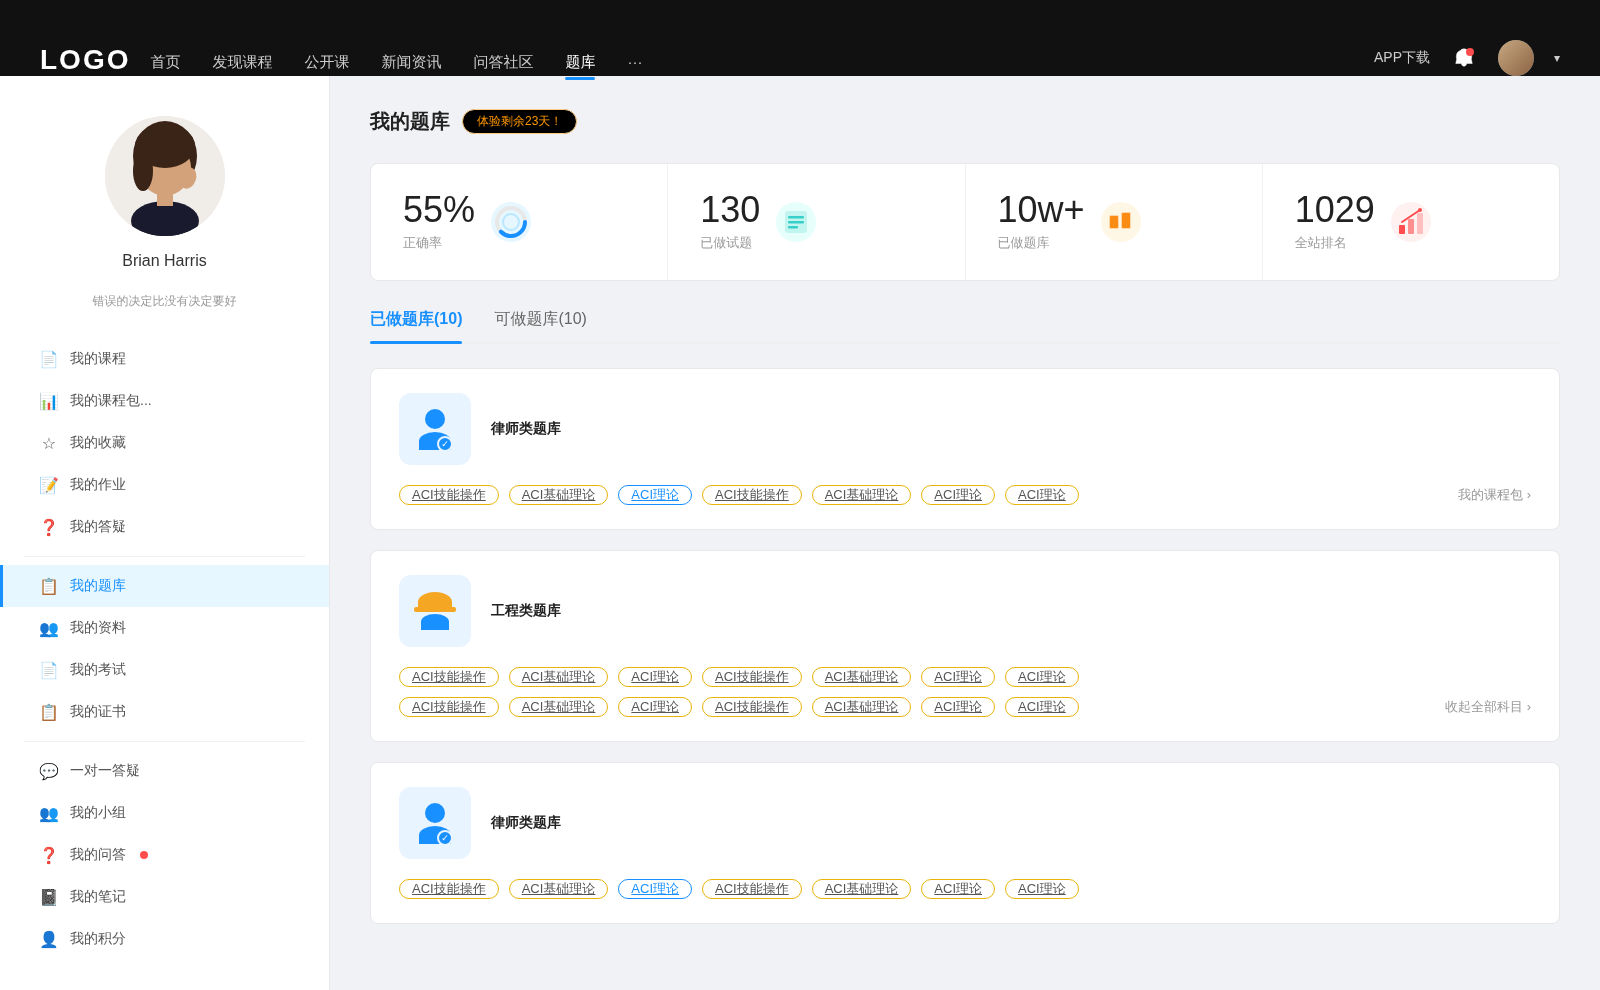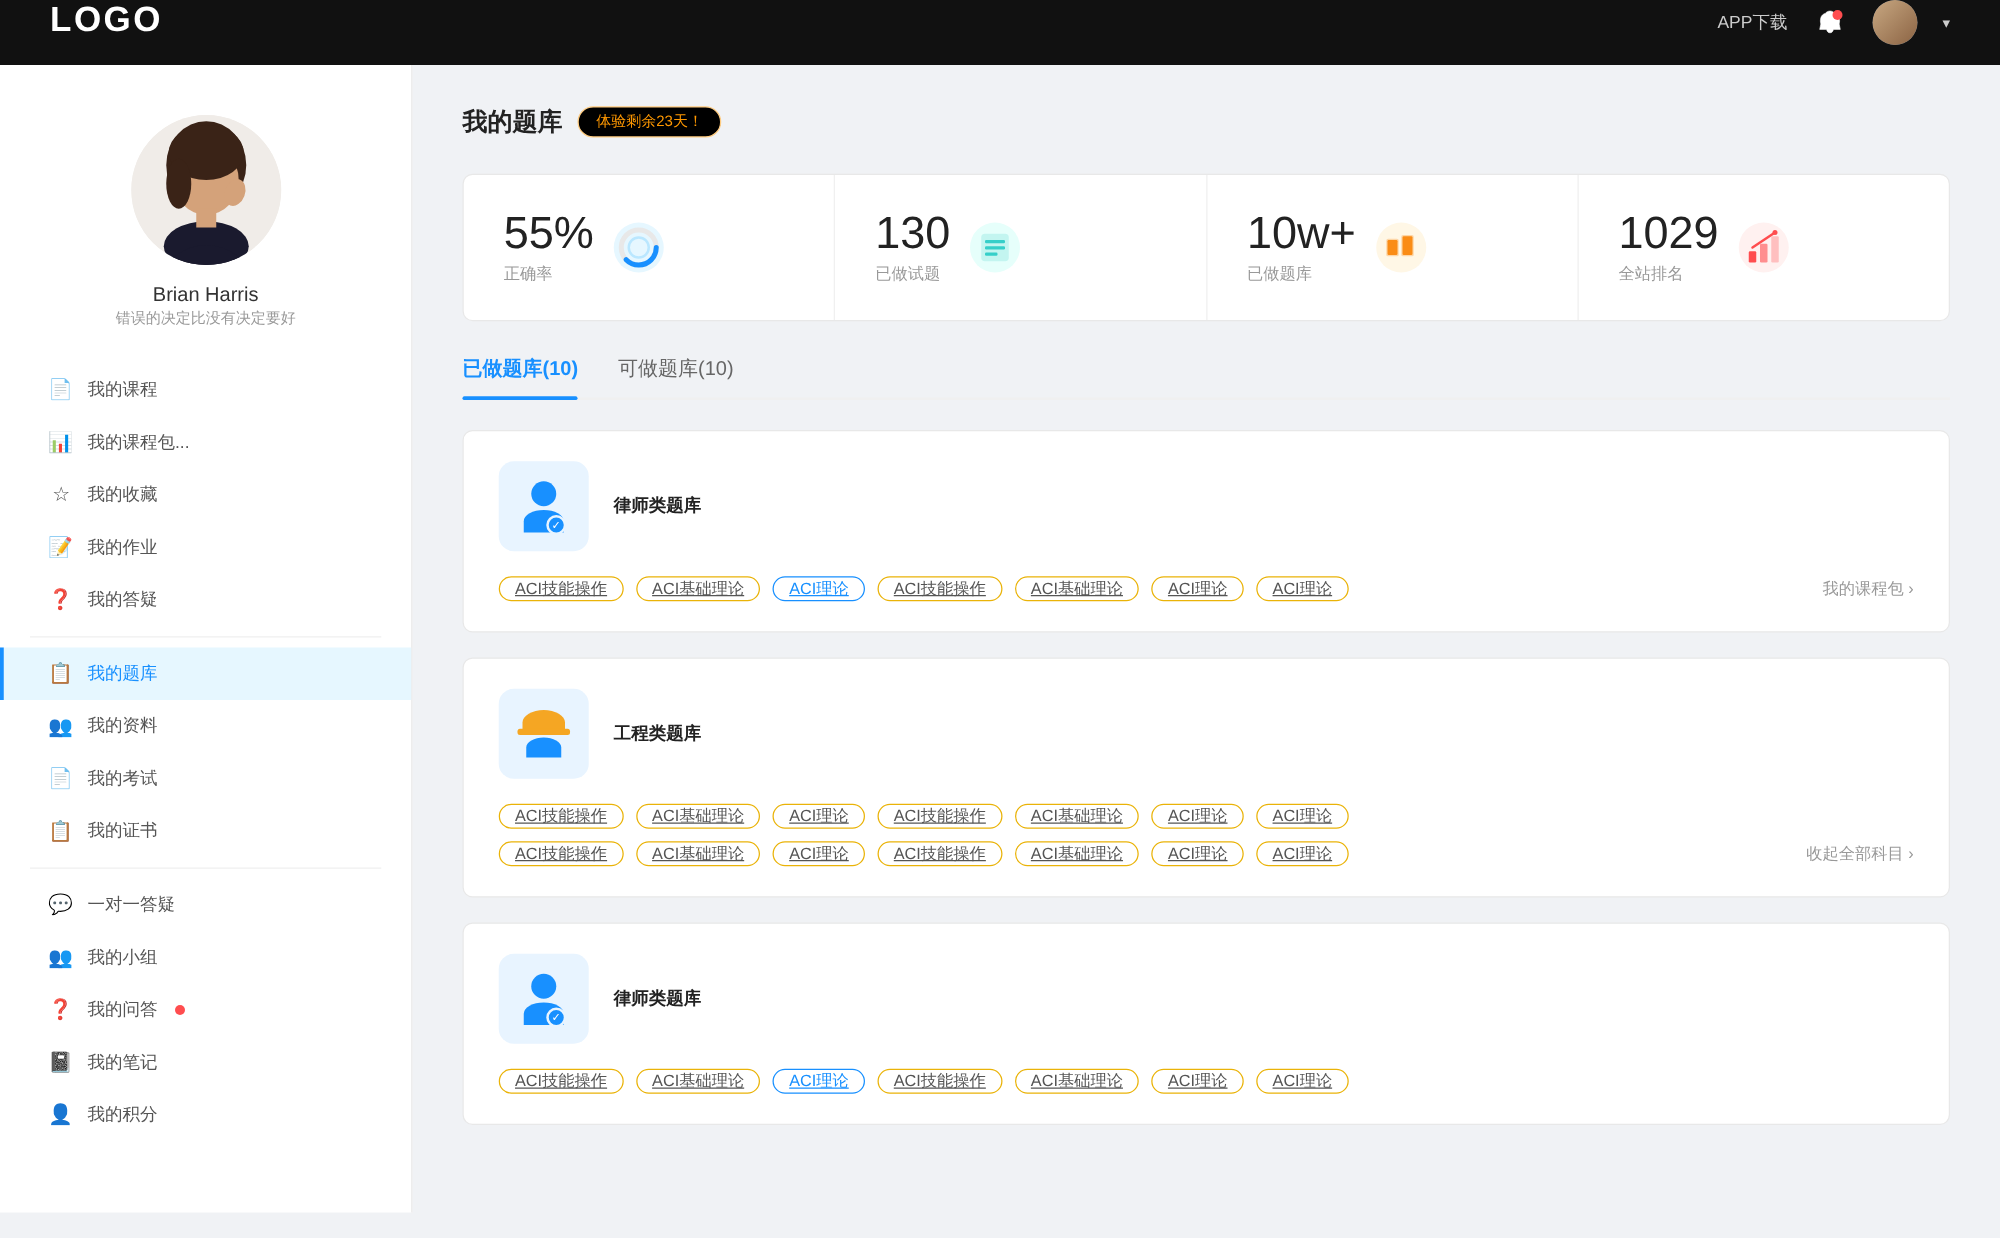--- a/index.html
+++ b/index.html
@@ -1,23 +1,23 @@
 <!DOCTYPE html>
 <html><head>
   <meta charset="utf-8">
   <style>
     * { margin: 0; padding: 0; box-sizing: border-box; }
     body { font-family: -apple-system, BlinkMacSystemFont, 'PingFang SC', 'Microsoft YaHei', sans-serif; background: #f0f2f5; width: 1600px; min-height: 990px; }
 
     
     .top-nav {
       background: #111;
-      height: 52px;
-      display: flex;
-      align-items: flex-start;
+      height: 76px;
+      display: flex;
+      align-items: flex-end;
       padding: 0 40px;
       position: sticky;
       top: 0;
       z-index: 100;
     }
     .logo {
       color: white;
       font-size: 28px;
       font-weight: bold;
       letter-spacing: 2px;
@@ -112,21 +112,21 @@
       border-radius: 50%;
       background: #f0ece8;
       overflow: hidden;
       margin-bottom: 16px;
       display: flex; align-items: center; justify-content: center;
     }
     .profile-name {
       font-size: 16px;
       color: #333;
       font-weight: 500;
-      margin-bottom: 0;
+      margin-bottom: 23px;
     }
     .profile-motto {
       font-size: 12px;
       color: #999;
       margin-bottom: 28px;
     }
     .sidebar-menu {
       width: 100%;
       padding: 0 0 0 0;
     }
@@ -381,20 +381,29 @@
       flex-wrap: wrap;
       align-items: center;
       margin-top: 10px;
     }
   </style>
 </head>
 <body>
 
 <nav class="top-nav">
   <div class="logo">LOGO</div>
+  <div class="nav-links">
+    <span class="nav-link">首页</span>
+    <span class="nav-link">发现课程</span>
+    <span class="nav-link">公开课</span>
+    <span class="nav-link">新闻资讯</span>
+    <span class="nav-link">问答社区</span>
+    <span class="nav-link active">题库</span>
+    <span class="nav-link">···</span>
+  </div>
   <div class="nav-right">
     <span class="app-download">APP下载</span>
     <div class="bell-icon">
       <svg width="22" height="22" viewBox="0 0 24 24" fill="none">
         <path d="M12 2C10.3 2 8.8 2.8 7.8 4.1C6.1 4.5 4.5 5.9 4 7.8C3.5 9.7 3.5 11.5 4 13.3L3 18H9C9.3 19.7 10.5 21 12 21C13.5 21 14.7 19.7 15 18H21L20 13.3C20.5 11.5 20.5 9.7 20 7.8C19.5 5.9 17.9 4.5 16.2 4.1C15.2 2.8 13.7 2 12 2Z" fill="#fff" stroke="#fff" stroke-width="0.5"></path>
       </svg>
     </div>
     <div class="avatar-nav">
       <div class="avatar-nav-inner"></div>
     </div>

